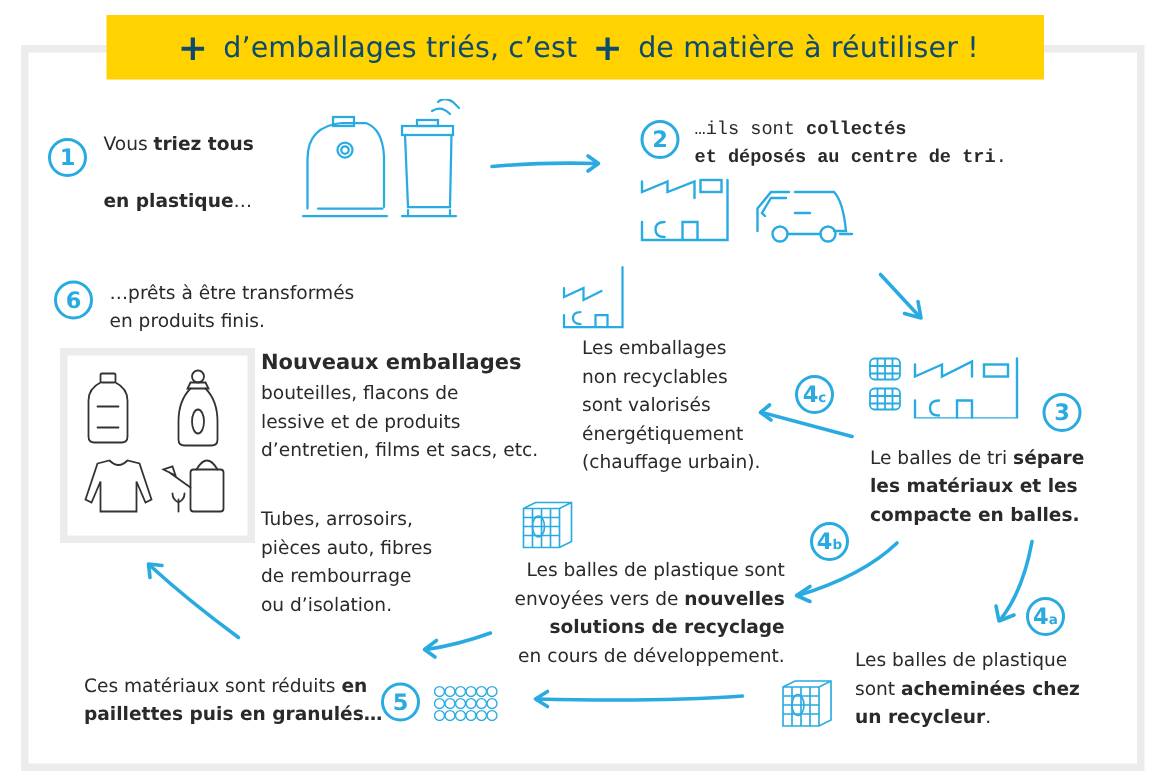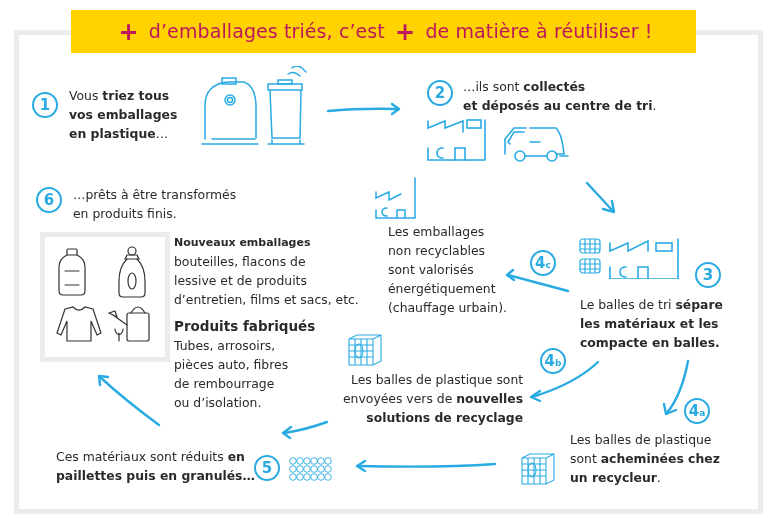--- a/index.html
+++ b/index.html
@@ -1,21 +1,21 @@
 <!DOCTYPE html>
 <html><head>
 <meta charset="utf-8">
 <style>
   html,body{margin:0;padding:0;}
   body{width:768px;height:518px;position:relative;background:#ffffff;overflow:hidden;
        font-family:"DejaVu Sans","Liberation Sans",sans-serif;color:#2a2a2a;}
   .frame{position:absolute;left:14px;top:30px;width:739px;height:474px;border:5px solid #ececec;box-sizing:content-box;}
   .banner{position:absolute;left:71px;top:10px;width:625px;height:43px;background:#ffd200;
           display:flex;align-items:center;justify-content:center;z-index:2;}
-  .banner-text{font-size:19px;color:#be185d;letter-spacing:0.1px;white-space:nowrap;}
+  .banner-text{font-size:19px;color:#0c4a6e;letter-spacing:0.1px;white-space:nowrap;}
   .plus{font-weight:bold;font-size:24px;margin:0 4px;vertical-align:-2px;}
   .txt{position:absolute;font-size:12.4px;line-height:19px;color:#2a2a2a;white-space:nowrap;}
   .txt b{font-weight:bold;}
   .num{position:absolute;width:22px;height:22px;border:2px solid #29abe2;border-radius:50%;
        color:#29abe2;font-weight:bold;font-size:15px;line-height:22px;text-align:center;background:#fff;}
   .num small{font-size:9px;}
   .arrow{position:absolute;left:0;top:0;width:768px;height:518px;}
   .products{position:absolute;left:40px;top:232px;width:120px;height:120px;border:5px solid #ececec;background:#fff;}
   .icon{position:absolute;}
 </style>
@@ -74,41 +74,41 @@
     <g>
       <path d="M159 425 Q125 400 100 377"></path>
       <path d="M100 385 L99 376 L108 377"></path>
     </g>
   </g>
 </svg>
 
 <div class="num" style="left:32px;top:92px;">1</div>
 <div class="txt" style="left:69px;top:86px;">
   <span>Vous </span><b>triez tous</b><br>
-  <b>vos emballages</b><br>
+  <br>
   <b>en plastique</b><span>…</span>
 </div>
 <svg class="icon" style="left:200px;top:66px;" width="110" height="82" viewBox="0 0 110 82">
   <g fill="none" stroke="#29abe2" stroke-width="1.5" stroke-linecap="round">
     <path d="M5 73 L5 40 Q5 18 28 16 L44 16 Q55 20 56 38 L56 72"></path>
     <rect x="22" y="12" width="14" height="6"></rect>
     <circle cx="30" cy="34" r="5"></circle>
       <circle cx="30" cy="34" r="2.5"></circle>
     <path d="M2 78 L58 78"></path>
       <path d="M12 73 L55 73"></path>
     <rect x="68" y="18" width="34" height="6"></rect>
       <rect x="78" y="14" width="14" height="4"></rect>
     <path d="M70 24 L72 72 L100 72 L101 24"></path>
     <path d="M72 74 L72 78 M100 74 L100 78 M68 78 L104 78"></path>
     <path d="M92 2 Q96 -2 102 2 L106 6 M88 8 Q94 4 100 10"></path>
   </g>
 </svg>
 
 <div class="num" style="left:427px;top:80px;">2</div>
-<div class="txt" style="left:463px;top:77px;">
+<div class="txt" style="left:463px;top:77px;font-family:Liberation Mono, monospace;">
   <span>…ils sont </span><b>collectés</b><br>
   <b>et déposés au centre de tri</b><span>.</span>
 </div>
 <svg class="icon" style="left:425px;top:118px;" width="150" height="45" viewBox="0 0 150 45">
   <g fill="none" stroke="#29abe2" stroke-width="1.6" stroke-linecap="round">
     <path d="M3 3 L3 10 L20 3 L20 10 L38 3 L38 14"></path>
       <rect x="42" y="2" width="14" height="8"></rect>
     <path d="M60 2 L60 42 L3 42 L3 30"></path>
       <path d="M18 30 Q12 30 12 35 Q12 40 18 40"></path>
     <path d="M30 42 L30 30 L40 30 L40 42"></path>
@@ -167,20 +167,21 @@
   <g fill="none" stroke="#29abe2" stroke-width="1.1">
     <path d="M4 6 L12 2 L36 2 L36 28 L28 32 L4 32 Z M4 6 L28 6 L36 2 M28 6 L28 32"></path>
     <path d="M4 12 L28 12 M4 18 L28 18 M4 24 L28 24 M10 6 L10 32 M16 6 L16 32 M22 6 L22 32"></path>
     <ellipse cx="14" cy="18" rx="4" ry="7"></ellipse>
   </g>
 </svg>
 <div class="txt" style="left:343px;top:370px;text-align:right;">
   <span>Les balles de plastique sont</span><br>
   <span>envoyées vers de </span><b>nouvelles</b><br>
   <b>solutions de recyclage</b><br>
+  <span>en cours de développement.</span>
 </div>
 
 <div class="num" style="left:684px;top:398px;"><span>4</span><small>a</small></div>
 <svg class="icon" style="left:518px;top:452px;" width="40" height="34" viewBox="0 0 40 34">
   <g fill="none" stroke="#29abe2" stroke-width="1.1">
     <path d="M4 6 L12 2 L36 2 L36 28 L28 32 L4 32 Z M4 6 L28 6 L36 2 M28 6 L28 32"></path>
     <path d="M4 12 L28 12 M4 18 L28 18 M4 24 L28 24 M10 6 L10 32 M16 6 L16 32 M22 6 L22 32"></path>
     <ellipse cx="14" cy="18" rx="4" ry="7"></ellipse>
   </g>
 </svg>
@@ -245,24 +246,24 @@
         <rect x="82" y="76" width="22" height="28" rx="2"></rect>
         <path d="M86 76 Q93 64 100 76"></path>
         <path d="M82 88 L68 78 M64 76 L72 80 L70 74 Z"></path>
         <path d="M74 104 L74 96 M74 98 Q70 96 70 92 M74 98 Q78 96 78 92"></path>
       </g>
     </g>
   </svg>
 </div>
 
 <div class="txt" style="left:174px;top:232px;">
-  <b style="font-size:11px;">Nouveaux emballages</b><br>
+  <b style="font-size:14px;">Nouveaux emballages</b><br>
   <span>bouteilles, flacons de</span><br>
   <span>lessive et de produits</span><br>
   <span>d’entretien, films et sacs, etc.</span>
 </div>
 <div class="txt" style="left:174px;top:317px;">
-  <b style="font-size:13.5px;">Produits fabriqués</b><br>
+  <br>
   <span>Tubes, arrosoirs,</span><br>
   <span>pièces auto, fibres</span><br>
   <span>de rembourrage</span><br>
   <span>ou d’isolation.</span>
 </div>
 
 </body></html>

